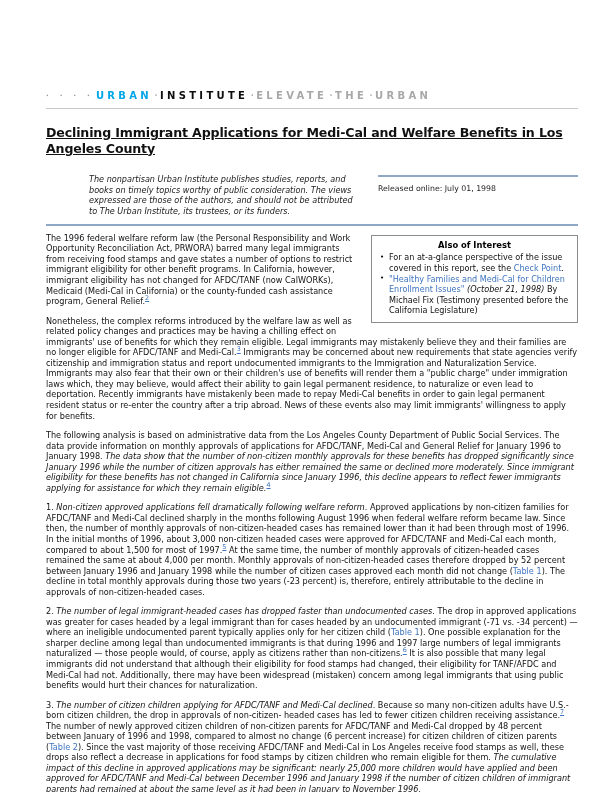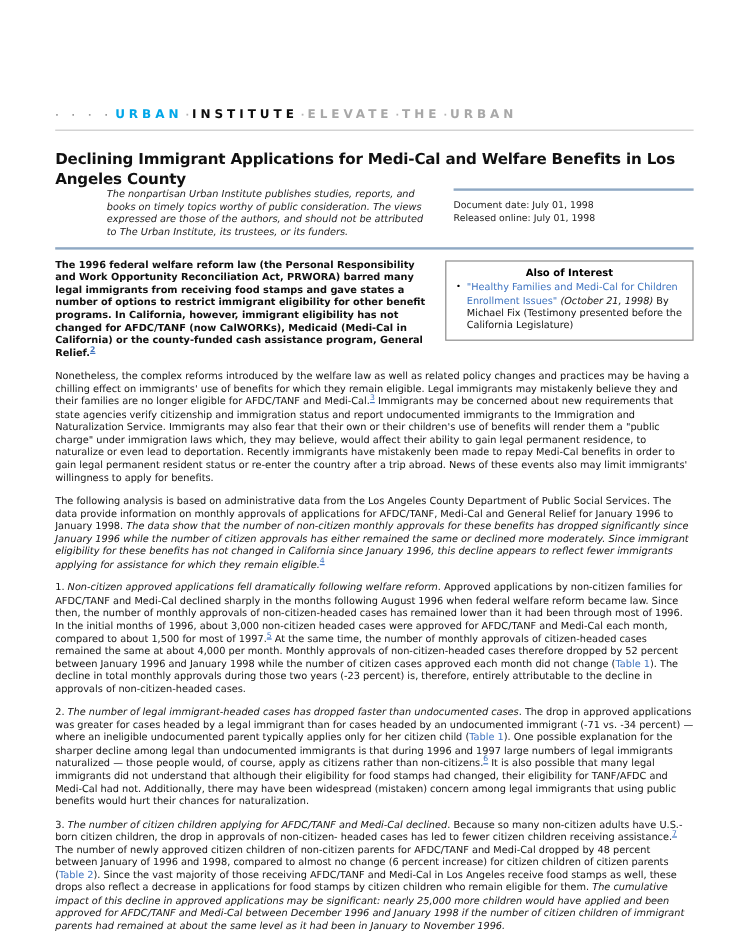--- a/index.html
+++ b/index.html
@@ -66,22 +66,23 @@
     width: 100%;
     margin-bottom: 16px;
   }
 
   
   .doc-title {
     font-size: 12.6px;
     font-weight: bold;
     line-height: 15.5px;
     color: #111111;
-    margin: 0 0 0 0;
+    margin: 0 0 18px 0;
     letter-spacing: -0.15px;
+    text-decoration: underline;
   }
   .doc-authors {
     font-size: 9.4px;
     color: #3f74c0;
     margin: 0 0 18px 0;
     line-height: 12px;
   }
 
   
   .disclaimer-row {
@@ -126,21 +127,20 @@
     font-size: 8.15px;
     line-height: 10.55px;
     color: #111111;
     text-align: left;
   }
   .body-area p {
     margin: 0 0 9px 0;
   }
   .para-narrow {
     width: 312px;
-    font-weight: bold;
   }
   .aoi-wrap {
     float: right;
     width: 207px;
     margin-left: 12px;
     margin-top: 2px;
     margin-bottom: 4px;
     border-radius: 32px;
   }
   .aoi-box {
@@ -216,33 +216,33 @@
     </div>
 
     <div class="rule-top"></div>
 
     <h1 class="doc-title">Declining Immigrant Applications for Medi-Cal and Welfare Benefits in Los Angeles County</h1>
 
     <div class="disclaimer-row">
       <div class="disclaimer">The nonpartisan Urban Institute publishes studies, reports, and books on timely topics worthy of public consideration. The views expressed are those of the authors, and should not be attributed to The Urban Institute, its trustees, or its funders.</div>
       <div class="docmeta">
         <div class="docmeta-rule"></div>
-        <div class="docmeta-line">Document date: July 01, 1998</div>
         <div class="docmeta-line">Released online: July 01, 1998</div>
       </div>
     </div>
 
     <div class="rule-mid"></div>
 
     <div class="body-area clearfix">
 
       <div class="aoi-wrap">
         <div class="aoi-box">
           <div class="aoi-title">Also of Interest</div>
           <ul class="aoi-list">
+            <li><span>For an at-a-glance perspective of the issue covered in this report, see the </span><a class="lnk" href="#">Check Point</a><span>.</span></li>
             <li><a class="lnk" href="#">"Healthy Families and Medi-Cal for Children Enrollment Issues"</a><span class="ital"> (October 21, 1998)</span><span> By Michael Fix (Testimony presented before the California Legislature)</span></li>
           </ul>
         </div>
       </div>
 
       <p class="para-narrow"><span>The 1996 federal welfare reform law (the Personal Responsibility and Work Opportunity Reconciliation Act, PRWORA) barred many legal immigrants from receiving food stamps and gave states a number of options to restrict immigrant eligibility for other benefit programs. In California, however, immigrant eligibility has not changed for AFDC/TANF (now CalWORKs), Medicaid (Medi-Cal in California) or the county-funded cash assistance program, General Relief.</span><sup class="fn"><a href="#">2</a></sup></p>
 
       <p><span>Nonetheless, the complex reforms introduced by the welfare law as well as related policy changes and practices may be having a chilling effect on immigrants' use of benefits for which they remain eligible. Legal immigrants may mistakenly believe they and their families are no longer eligible for AFDC/TANF and Medi-Cal.</span><sup class="fn"><a href="#">3</a></sup><span> Immigrants may be concerned about new requirements that state agencies verify citizenship and immigration status and report undocumented immigrants to the Immigration and Naturalization Service. Immigrants may also fear that their own or their children's use of benefits will render them a "public charge" under immigration laws which, they may believe, would affect their ability to gain legal permanent residence, to naturalize or even lead to deportation. Recently immigrants have mistakenly been made to repay Medi-Cal benefits in order to gain legal permanent resident status or re-enter the country after a trip abroad. News of these events also may limit immigrants' willingness to apply for benefits.</span></p>
 
       <p><span>The following analysis is based on administrative data from the Los Angeles County Department of Public Social Services. The data provide information on monthly approvals of applications for AFDC/TANF, Medi-Cal and General Relief for January 1996 to January 1998. </span><span class="ital">The data show that the number of non-citizen monthly approvals for these benefits has dropped significantly since January 1996 while the number of citizen approvals has either remained the same or declined more moderately. Since immigrant eligibility for these benefits has not changed in California since January 1996, this decline appears to reflect fewer immigrants applying for assistance for which they remain eligible.</span><sup class="fn"><a href="#">4</a></sup></p>

